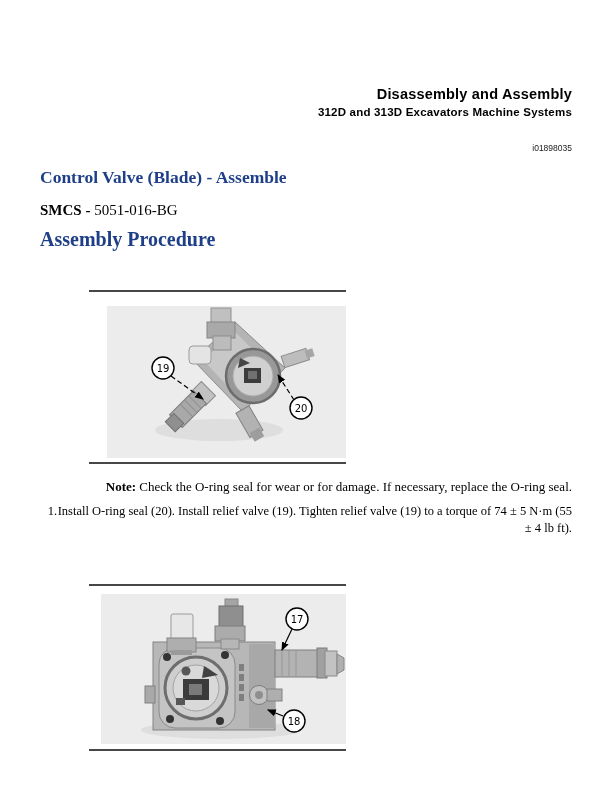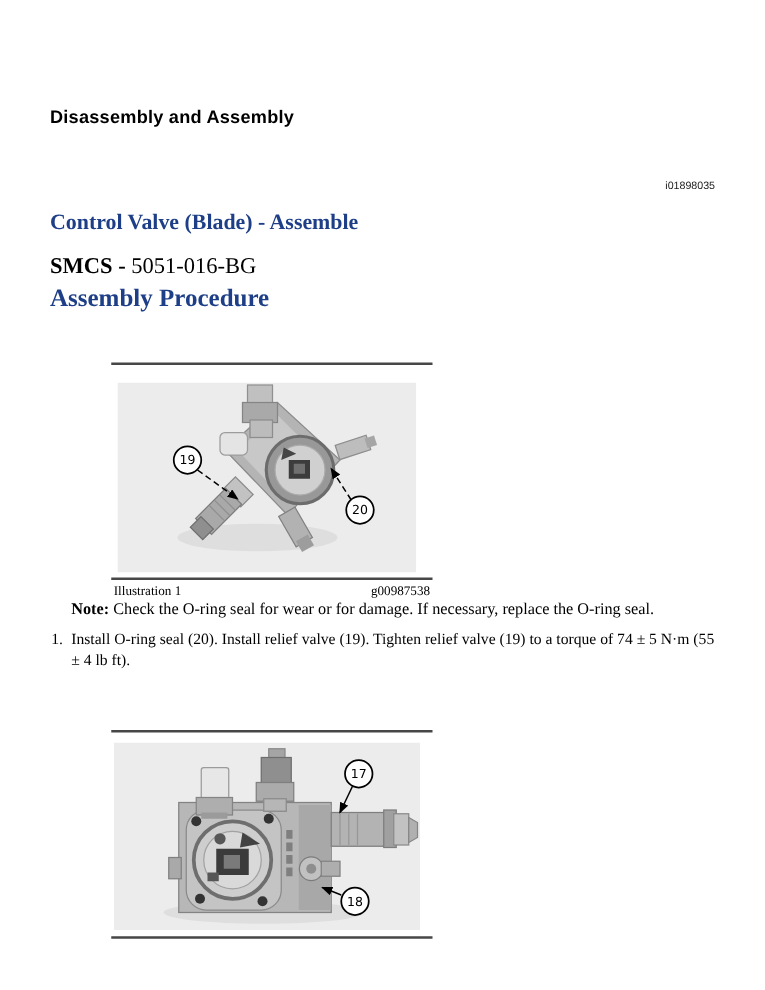--- a/index.html
+++ b/index.html
@@ -3,35 +3,35 @@
 <meta charset="utf-8">
 <style>
   :root{
     --heading-blue:#1e3f87;
     --photo-bg:#ececec;
     --rule:#474747;
   }
   html,body{margin:0;padding:0;background:#fff;}
   .page{
     position:relative;width:612px;height:792px;background:#fff;
-    font-family:"Liberation Serif",serif;color:#000;overflow:hidden;
+    font-family:"Liberation Serif",serif;color:#000;overflow:hidden;text-align:right;
   }
   
   .doc-header{position:absolute;left:40px;top:87px;width:532px;font-family:"Liberation Sans",sans-serif;}
   .doc-title{font-size:14.5px;font-weight:bold;line-height:1.1;letter-spacing:.2px;}
   .doc-subtitle{font-size:11.5px;font-weight:bold;margin-top:3px;letter-spacing:.2px;}
   .meta-row{position:relative;margin-top:2px;height:11px;font-size:8px;font-weight:bold;}
   .meta{position:absolute;top:0;white-space:nowrap;}
   .meta-media{left:0;}
   .meta-pub{left:196px;}
   .meta-upd{left:412px;}
   .doc-id{position:absolute;top:143px;right:40px;font-family:"Liberation Sans",sans-serif;font-size:8.5px;color:#1a1a1a;}
   
   .title{position:absolute;left:40px;top:167px;margin:0;font-size:17.5px;font-weight:bold;color:var(--heading-blue);}
-  .smcs{position:absolute;left:40px;top:202px;font-size:18px;font-family:Liberation Serif, serif;}
+  .smcs{position:absolute;left:40px;top:202px;font-size:15px;font-family:Liberation Serif, serif;}
   .smcs-label{font-weight:bold;}
   .section-heading{position:absolute;left:40px;top:228px;margin:0;font-size:20px;font-weight:bold;color:var(--heading-blue);}
   
   .figure{position:absolute;left:73px;width:257px;margin:16px;}
   .fig1{top:274px;}
   .fig2{top:568px;}
   .rule{height:2px;background:var(--rule);}
   .photo{line-height:0;}
   .fig1 .photo{margin:14px 0 4px 5px;}
   .fig2 .photo{margin:8px 0 5px 2px;}
@@ -50,20 +50,21 @@
   .dashed{stroke-dasharray:5,3;}
   .ah{fill:#000;}
 </style>
 </head>
 <body>
 
 <div class="page">
 
   <header class="doc-header">
     <div class="doc-title">Disassembly and Assembly</div>
+    <div class="doc-subtitle">312D and 313D Excavators Machine Systems</div>
   </header>
 
   <div class="doc-id">i01898035</div>
 
   <h1 class="title">Control Valve (Blade) - Assemble</h1>
 
   <div class="smcs">
     <span class="smcs-label">SMCS -</span>
     <span class="smcs-code">5051-016-BG</span>
   </div>
@@ -120,24 +121,20 @@
           <text class="callout-num" x="56" y="65.5">19</text>
         </g>
         <g>
           <line class="arrow-line dashed" x1="187" y1="94" x2="171" y2="69" marker-end="url(#ah1)"></line>
           <circle class="callout-circle" cx="194" cy="102" r="11"></circle>
           <text class="callout-num" x="194" y="105.5">20</text>
         </g>
       </svg>
     </div>
     <div class="rule"></div>
-    <figcaption class="caption">
-      <span>Illustration 1</span>
-      <span>g00987538</span>
-    </figcaption>
   </figure>
 
   <p class="note">
     <span class="note-label">Note:</span>
     <span>Check the O-ring seal for wear or for damage. If necessary, replace the O-ring seal.</span>
   </p>
 
   <div class="step">
     <span class="step-number">1.</span>
     <span class="step-text">Install O-ring seal (20). Install relief valve (19). Tighten relief valve (19) to a torque of 74 ± 5 N·m (55 ± 4 lb ft).</span>

